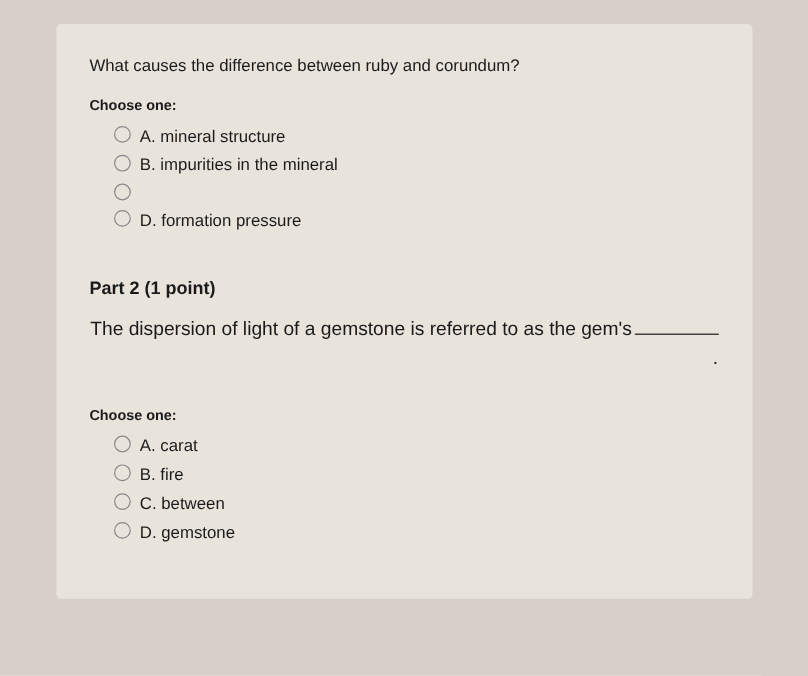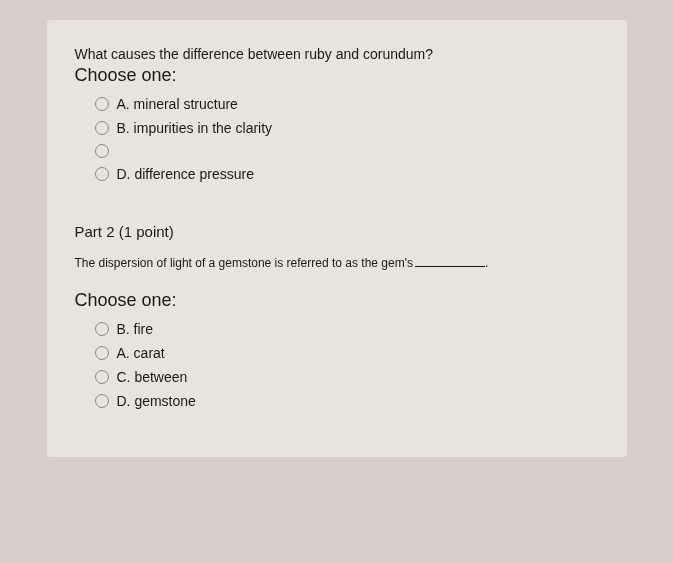--- a/index.html
+++ b/index.html
@@ -24,39 +24,40 @@
     .card {
       background-color: #e8e3db;
       width: 580px;
       padding: 24px 28px;
       border-radius: 4px;
     }
 
     .question-text {
       font-size: 14px;
       color: #1a1a1a;
+      margin-bottom: 16px;
       line-height: 1.5;
     }
 
     .choose-one-label {
-      font-weight: normal;
-      font-size: 18px;
+      font-weight: bold;
+      font-size: 12px;
       margin-bottom: 10px;
       color: #1a1a1a;
     }
 
     .options-list {
       list-style: none;
       margin-left: 20px;
       margin-bottom: 24px;
     }
 
     .option-item {
       display: flex;
-      align-items: center;
+      align-items: flex-start;
       margin-bottom: 8px;
       font-size: 14px;
       color: #1a1a1a;
     }
 
     .radio-circle {
       width: 14px;
       height: 14px;
       border-radius: 50%;
       border: 1.5px solid #888;
@@ -66,31 +67,32 @@
       display: inline-block;
     }
 
     .divider {
       height: 1px;
       background: transparent;
       margin: 10px 0 16px 0;
     }
 
     .part-label {
-      font-weight: normal;
+      font-weight: bold;
       font-size: 15px;
       margin-bottom: 14px;
       color: #1a1a1a;
     }
 
     .part2-question {
-      font-size: 12px;
+      font-size: 16px;
       color: #1a1a1a;
-      margin-bottom: 18px;
+      margin-bottom: 28px;
       line-height: 1.5;
+      text-align: right;
     }
 
     .blank {
       display: inline-block;
       border-bottom: 1px solid #1a1a1a;
       width: 70px;
       margin-left: 2px;
     }
   </style>
 </head>
@@ -102,49 +104,49 @@
 
   <p class="choose-one-label">Choose one:</p>
 
   <ul class="options-list">
     <li class="option-item">
       <span class="radio-circle"></span>
       <span>A.  mineral structure</span>
     </li>
     <li class="option-item">
       <span class="radio-circle"></span>
-      <span>B.  impurities in the clarity</span>
+      <span>B.  impurities in the mineral</span>
     </li>
     <li class="option-item">
       <span class="radio-circle"></span>
     </li>
     <li class="option-item">
       <span class="radio-circle"></span>
-      <span>D.  difference pressure</span>
+      <span>D.  formation pressure</span>
     </li>
   </ul>
 
   <div class="divider"></div>
 
   <p class="part-label">Part 2   (1 point)</p>
 
   <p class="part2-question">
     <span>The dispersion of light of a gemstone is referred to as the gem's</span><span class="blank"></span><span>.</span>
   </p>
 
   <p class="choose-one-label">Choose one:</p>
 
   <ul class="options-list">
     <li class="option-item">
       <span class="radio-circle"></span>
-      <span>B.  fire</span>
+      <span>A.  carat</span>
     </li>
     <li class="option-item">
       <span class="radio-circle"></span>
-      <span>A.  carat</span>
+      <span>B.  fire</span>
     </li>
     <li class="option-item">
       <span class="radio-circle"></span>
       <span>C.  between</span>
     </li>
     <li class="option-item">
       <span class="radio-circle"></span>
       <span>D.  gemstone</span>
     </li>
   </ul>

